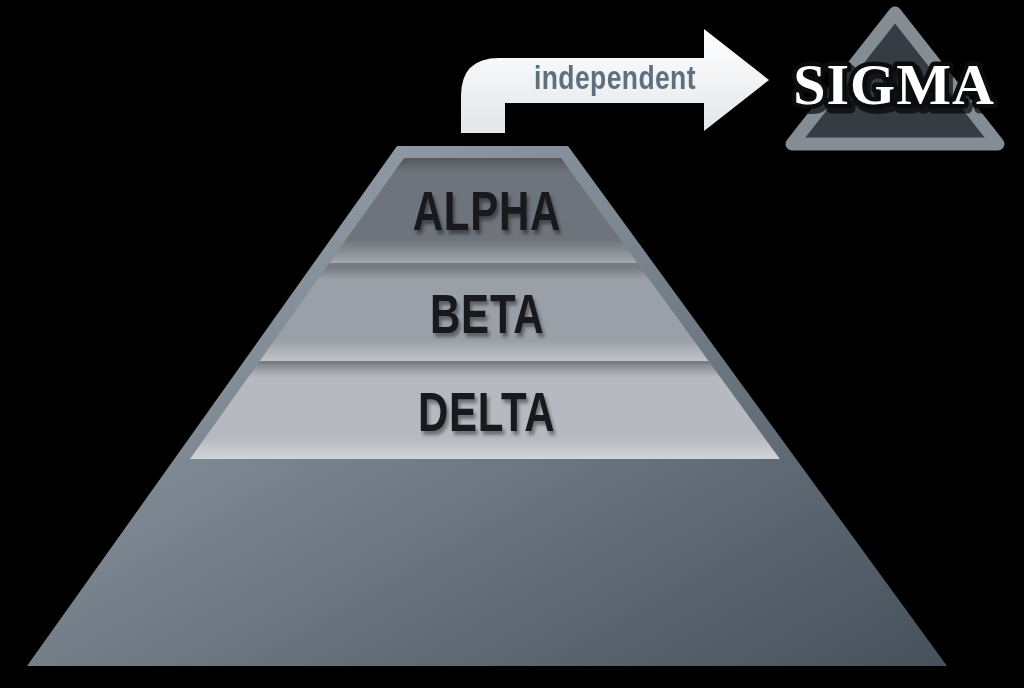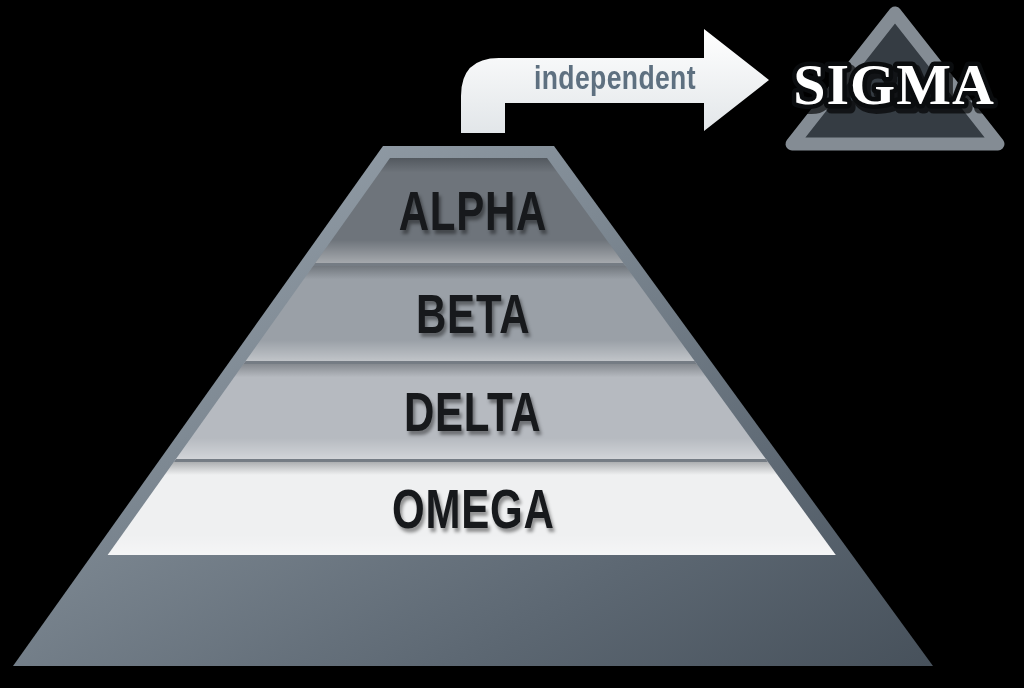--- a/index.html
+++ b/index.html
@@ -4,21 +4,21 @@
 <style>
   html,body{margin:0;padding:0;}
   .stage{
     position:relative;width:1024px;height:688px;overflow:hidden;
     background:#000;
     font-family:"Liberation Sans",sans-serif;
   }
 
   
   .pyramid{
-    position:absolute;left:3px;top:140px;width:950px;height:536px;
+    position:absolute;left:17px;top:140px;width:950px;height:536px;
   }
   .pyramid-border{
     position:absolute;inset:0;
     clip-path:polygon(380px 6px,551px 6px,930px 526px,10px 526px);
     background:linear-gradient(150deg,#a0aab4 0%,#7e8993 38%,#5d6873 72%,#454f59 100%);
     filter:drop-shadow(0 4px 6px rgba(0,0,0,.6));
   }
   .pyramid-body{
     position:absolute;inset:0;
     clip-path:polygon(387px 18px,544px 18px,904px 513px,35px 513px);
@@ -74,23 +74,20 @@
       <div class="bands">
         <div class="band band-1" style="background: rgb(110, 116, 123);">
           <span class="band-label">ALPHA</span>
         </div>
         <div class="band band-2" style="background: rgb(154, 160, 167);">
           <span class="band-label">BETA</span>
         </div>
         <div class="band band-3" style="background: rgb(182, 186, 192);">
           <span class="band-label">DELTA</span>
         </div>
-        <div class="band band-5" style="background: rgb(239, 240, 241);">
-          <span class="band-label">OMEGA</span>
-        </div>
       </div>
     </div>
   </div>
 
   <svg class="arrow-svg" viewBox="430 18 350 125" aria-hidden="true">
     <defs>
       <linearGradient id="arrowgrad" x1="0" y1="0" x2="0" y2="1">
         <stop offset="0%" stop-color="#ffffff"></stop>
         <stop offset="100%" stop-color="#e2e6e9"></stop>
       </linearGradient>

